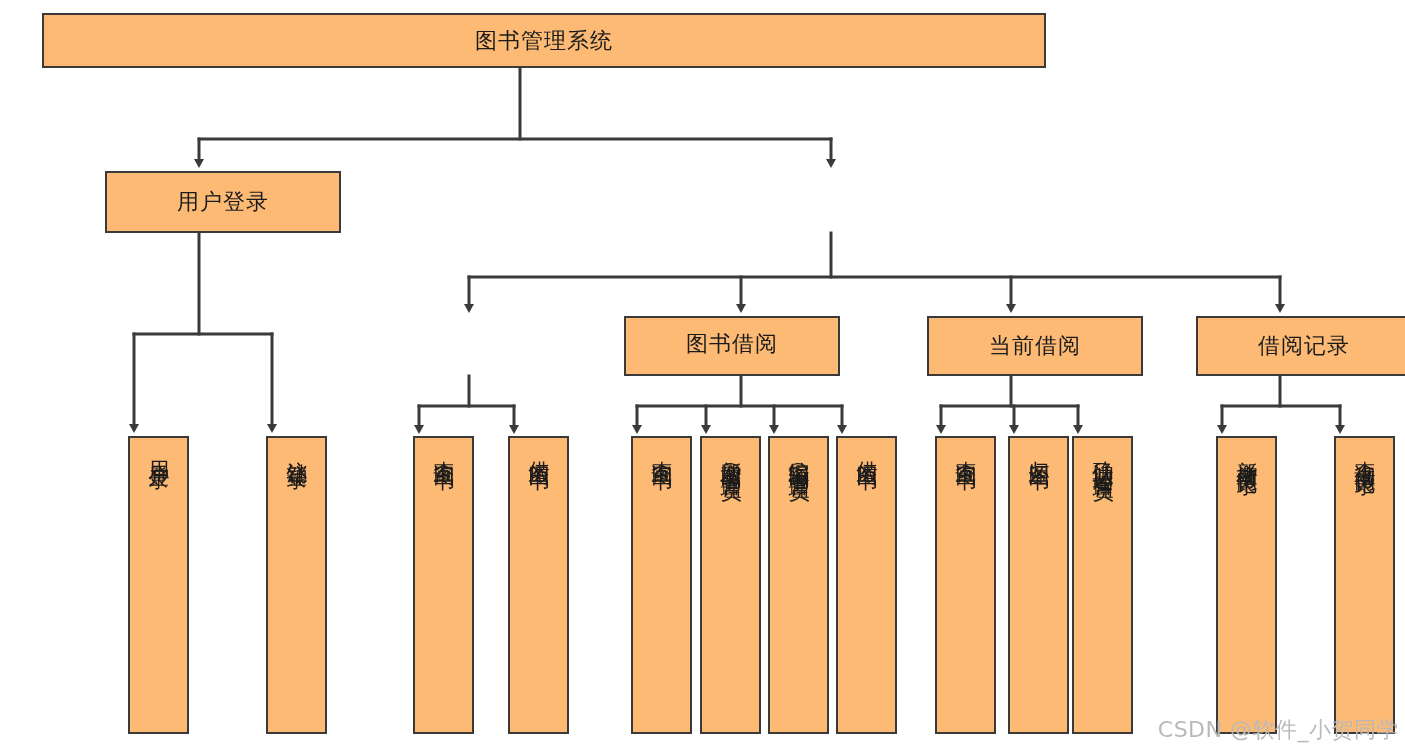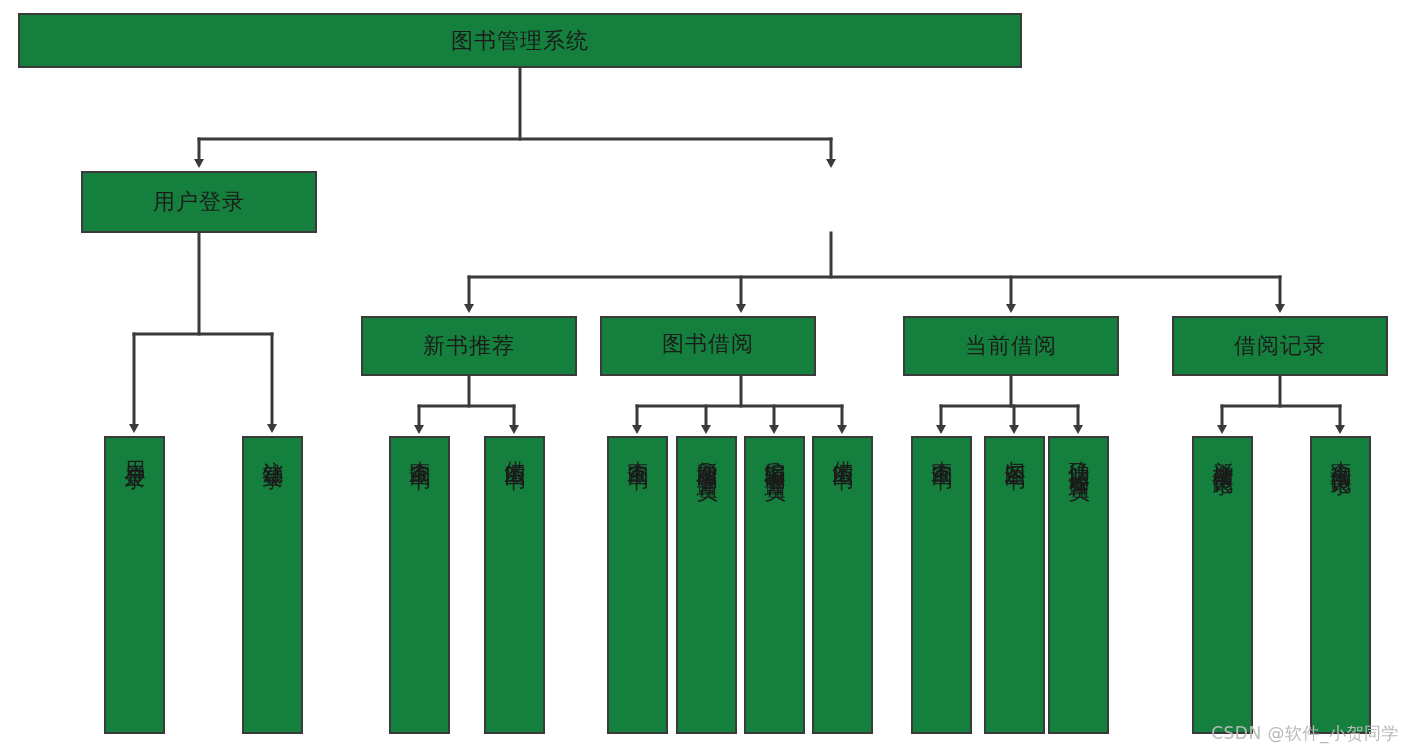--- a/index.html
+++ b/index.html
@@ -8,24 +8,25 @@
     font-family:"DejaVu Sans","Liberation Sans",sans-serif;
     overflow:hidden;
   }
   #diagram-root{position:relative;width:1405px;height:747px;background:#fff;}
   svg.diagram-canvas{position:absolute;top:0;left:0;width:1405px;height:747px;}
 
   .node-box{
     position:absolute;
     box-sizing:border-box;
     border:2.5px solid #3a3a3a;
-    background:#15803d;
+    background:#fdba74;
     display:flex;
     align-items:center;
     justify-content:center;
+    margin-left:24px;
   }
   .node-label{
     color:#1b1b1b;
     font-size:22px;
     line-height:1.18;
     letter-spacing:1px;
     white-space:nowrap;
     text-align:center;
   }
   .node-box.vertical{
@@ -37,21 +38,21 @@
     writing-mode:vertical-rl;
     text-orientation:upright;
     font-size:21px;
     letter-spacing:3px;
     line-height:1;
   }
   .watermark{
     position:absolute;
     right:6px;bottom:2px;
     color:#b9b9b9;
-    font-size:17px;
+    font-size:22px;
     letter-spacing:0.5px;
     white-space:nowrap;
     pointer-events:none;
     margin-top:22px;
   }
 </style>
 </head>
 <body>
 
 <div id="diagram-root">
@@ -107,23 +108,20 @@
   </svg>
 
   <div class="node-box" style="left:18px;top:13px;width:1004px;height:55px;">
     <span class="node-label">图书管理系统</span>
   </div>
 
   <div class="node-box" style="left:81px;top:171px;width:236px;height:62px;">
     <span class="node-label">用户登录</span>
   </div>
 
-  <div class="node-box" style="left:361px;top:316px;width:216px;height:60px;">
-    <span class="node-label">新书推荐</span>
-  </div>
   <div class="node-box" style="left:600px;top:316px;width:216px;height:60px;font-family:Liberation Mono, monospace;">
     <span class="node-label">图书借阅</span>
   </div>
   <div class="node-box" style="left:1172px;top:316px;width:216px;height:60px;">
     <span class="node-label">借阅记录</span>
   </div>
   <div class="node-box" style="left:903px;top:316px;width:216px;height:60px;">
     <span class="node-label">当前借阅</span>
   </div>
 

